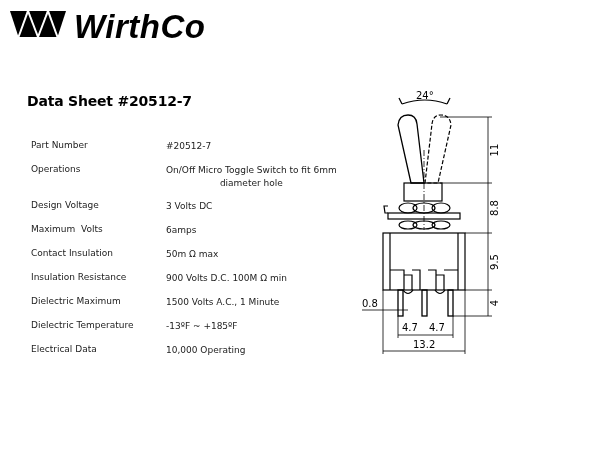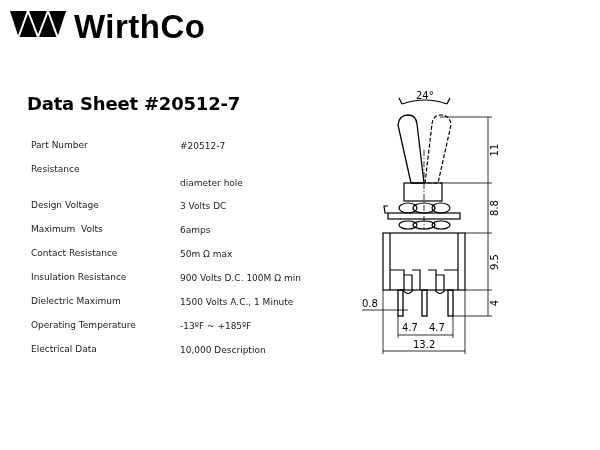--- a/index.html
+++ b/index.html
@@ -1,23 +1,23 @@
 <!DOCTYPE html>
 <html><head>
 <meta charset="utf-8">
 <style>
   html, body { margin:0; padding:0; background:#ffffff; }
   body { width:600px; height:450px; position:relative; overflow:hidden; font-family:"Liberation Sans", sans-serif; color:#1a1a1a; }
   .logo { position:absolute; left:10px; top:8px; height:32px; display:flex; align-items:center; }
   .logo svg { display:block; }
-  .logo-text { font-family:"Liberation Sans", sans-serif; font-weight:bold; font-size:33px; color:#000; margin-left:8px; letter-spacing:0.5px; line-height:32px;margin-top:6px; }
-  .title { position:absolute; left:27px; top:93px; font-size:18px; font-weight:bold; color:#000; font-family:"DejaVu Sans", sans-serif; letter-spacing:-0.2px; }
+  .logo-text { font-family:"Liberation Sans", sans-serif; font-weight:bold; font-style:italic; font-size:33px; color:#000; margin-left:8px; letter-spacing:0.5px; line-height:32px;margin-top:6px; }
+  .title { position:absolute; left:27px; top:93px; font-size:14px; font-weight:bold; color:#000; font-family:"DejaVu Sans", sans-serif; letter-spacing:-0.2px; }
   .row { position:absolute; left:31px; font-size:9px; color:#222; font-family:"DejaVu Sans", sans-serif; }
   .row .label { position:absolute; left:0; white-space:nowrap; }
-  .row .value { position:absolute; left:149px; white-space:nowrap; line-height:13px;text-align:center; }
+  .row .value { position:absolute; left:135px; white-space:nowrap; line-height:13px;text-align:center; }
   .drawing { position:absolute; left:355px; top:85px; }
 </style>
 </head>
 <body>
 
 <div class="logo">
   <svg width="56" height="30" viewBox="0 0 56 30">
     <polygon points="0,2 17,2 8.5,28" fill="#000"></polygon>
     <polygon points="19,2 37,2 28,28" fill="#000"></polygon>
     <polygon points="39,2 56,2 47.5,28" fill="#000"></polygon>
@@ -32,50 +32,50 @@
 </div>
 
 <div class="title">Data Sheet #20512-7</div>
 
 <div>
   <div class="row" style="top:140px;">
     <span class="label">Part Number</span>
     <span class="value">#20512-7</span>
   </div>
   <div class="row" style="top:164px;">
-    <span class="label">Resistance</span>
-    <span class="value"><br><span>diameter hole</span></span>
+    <span class="label">Operations</span>
+    <span class="value"><span>On/Off Micro Toggle Switch to fit 6mm</span><br><span>diameter hole</span></span>
   </div>
   <div class="row" style="top:200px;">
     <span class="label">Design Voltage</span>
     <span class="value">3 Volts DC</span>
   </div>
   <div class="row" style="top:224px;">
     <span class="label" style="white-space:pre;">Maximum  Volts</span>
     <span class="value">6amps</span>
   </div>
   <div class="row" style="top:248px;">
-    <span class="label">Contact Resistance</span>
+    <span class="label">Contact Insulation</span>
     <span class="value">50m Ω max</span>
   </div>
   <div class="row" style="top:272px;">
     <span class="label">Insulation Resistance</span>
     <span class="value">900 Volts D.C. 100M Ω min</span>
   </div>
   <div class="row" style="top:296px;">
     <span class="label">Dielectric Maximum</span>
     <span class="value">1500 Volts A.C., 1 Minute</span>
   </div>
   <div class="row" style="top:320px;">
-    <span class="label">Operating Temperature</span>
+    <span class="label">Dielectric Temperature</span>
     <span class="value">-13ºF ~ +185ºF</span>
   </div>
   <div class="row" style="top:344px;">
     <span class="label">Electrical Data</span>
-    <span class="value">10,000 Description</span>
+    <span class="value">10,000 Operating</span>
   </div>
 </div>
 
 <svg class="drawing" width="160" height="280" viewBox="355 85 160 280" style="left:355px; top:85px;">
   <g stroke="#000" fill="none" stroke-width="1.2">
 
     <path d="M402,104 Q425,96 447,104"></path>
     <line x1="402" y1="104" x2="399" y2="98"></line>
     <line x1="447" y1="104" x2="450" y2="98"></line>
 

